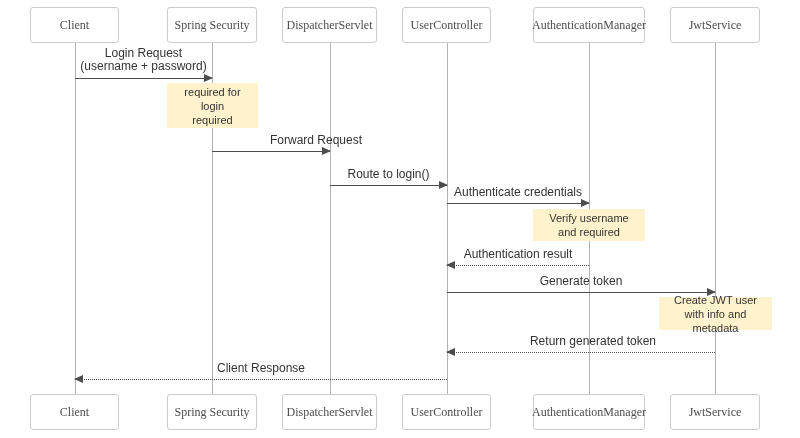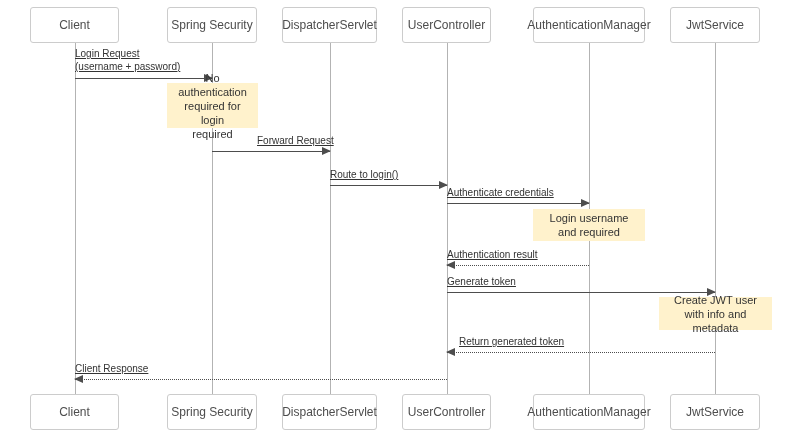--- a/index.html
+++ b/index.html
@@ -26,20 +26,21 @@
     border-radius: 3px;
     background: #ffffff;
     display: flex;
     align-items: center;
     justify-content: center;
     color: #4d4d4d;
     font-size: 12px;
     line-height: 1.2;
     text-align: center;
     z-index: 4;
+    font-family: Liberation Serif, serif;
   }
   .lifeline {
     position: absolute;
     width: 1px;
     background: #b3b3b3;
     z-index: 1;
   }
   .note-box {
     position: absolute;
     box-sizing: border-box;
@@ -83,26 +84,25 @@
     border-left: 9px solid #4d4d4d;
   }
   .arrowhead.left {
     left: -1px;
     border-right: 9px solid #4d4d4d;
   }
   .msg-label {
     position: absolute;
     left: 0;
     width: 100%;
-    text-align: left;
+    text-align: center;
     color: #333333;
-    font-size: 10px;
+    font-size: 12px;
     line-height: 13px;
     white-space: nowrap;
-    text-decoration: underline;
   }
   .msg-label.two-line {
     line-height: 13px;
   }
   .msg-label span {
     display: block;
   }
 </style>
 </head>
 <body>
@@ -202,28 +202,27 @@
     </div>
     <div class="msg" style="left: 75px; top: 379px; width: 372px;">
       <div class="msg-line dashed" style="width: 372px;"></div>
       <div class="arrowhead left"></div>
       <div class="msg-label" style="top: -17px;">
         <span>Client Response</span>
       </div>
     </div>
     <div class="note-box" style="left: 167px; top: 83px; width: 91px; height: 45px;">
       <div>
-        <span style="display: block;">No authentication</span>
         <span style="display: block;">required for login</span>
         <span style="display: block;">required</span>
       </div>
     </div>
     <div class="note-box" style="left: 533px; top: 209px; width: 112px; height: 32px;">
       <div>
-        <span style="display: block;">Login username</span>
+        <span style="display: block;">Verify username</span>
         <span style="display: block;">and required</span>
       </div>
     </div>
     <div class="note-box" style="left: 659px; top: 297px; width: 113px; height: 33px;">
       <div>
         <span style="display: block;">Create JWT user</span>
         <span style="display: block;">with info and metadata</span>
       </div>
     </div>
   </div>

